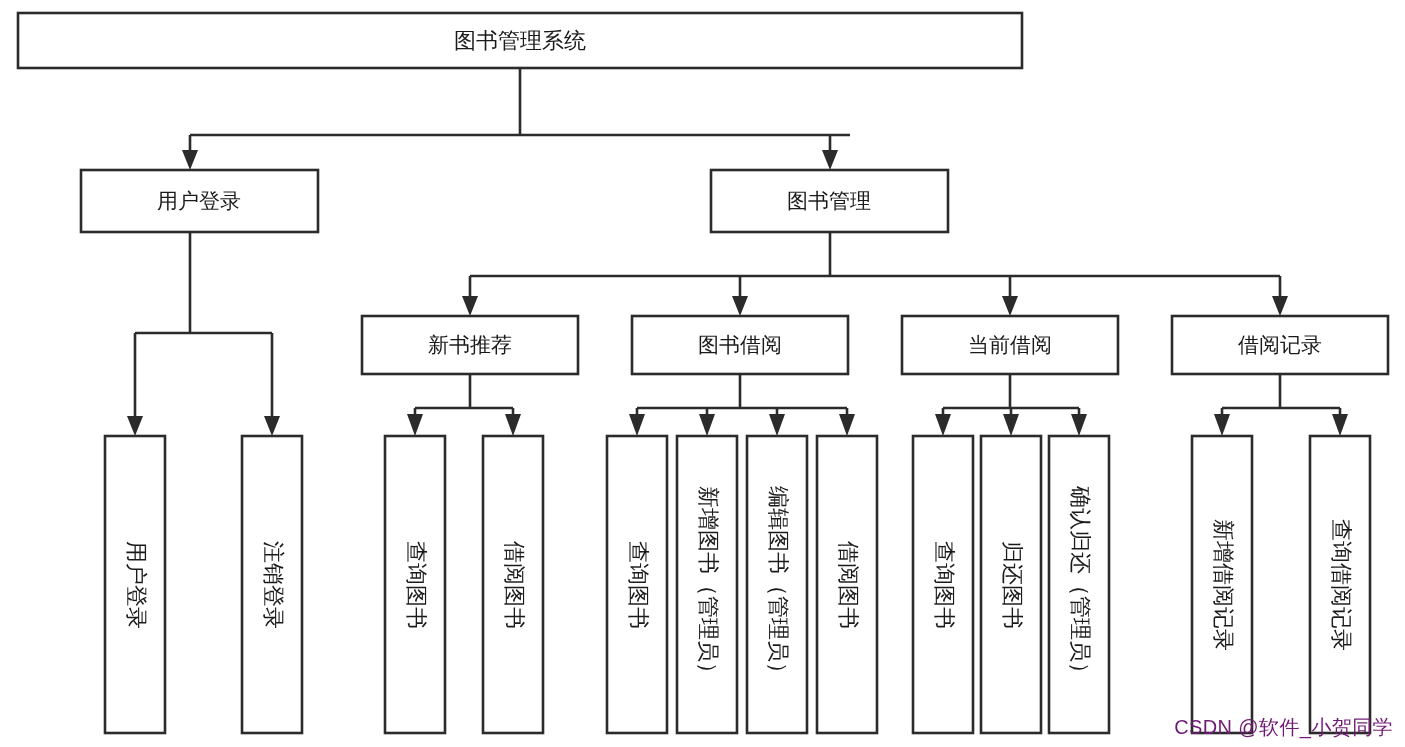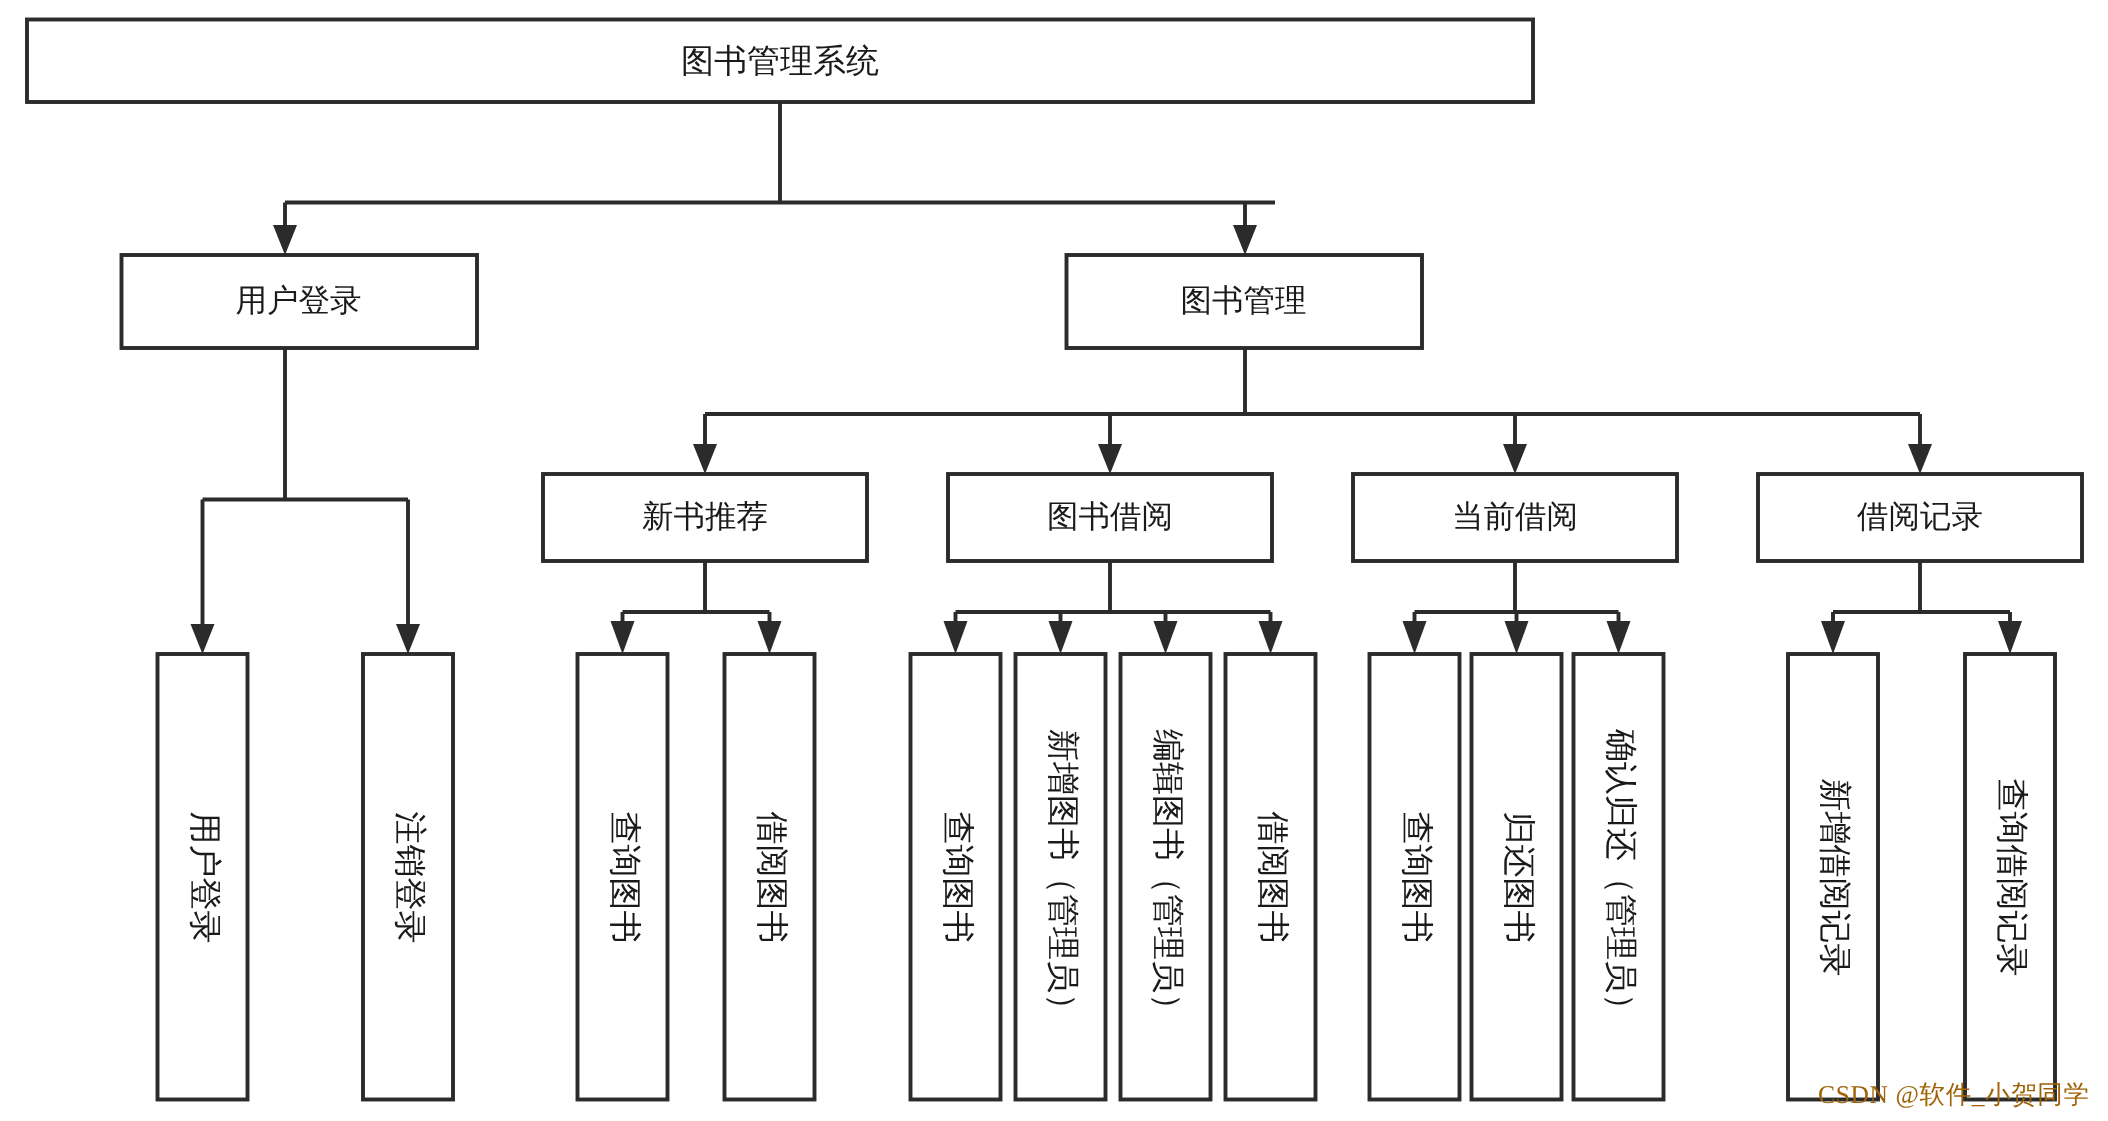--- a/index.html
+++ b/index.html
@@ -55,23 +55,23 @@
     font-family: "Liberation Sans", "DejaVu Sans", sans-serif;
     fill: #1a1a1a;
     font-size: 22px;
     text-anchor: middle;
     dominant-baseline: middle;
   }
   .watermark {
     position: absolute;
     right: 12px;
     bottom: 6px;
-    font-family: Liberation Serif, serif;
-    font-size: 17px;
-    color: #a16207;
+    font-family: Liberation Sans, sans-serif;
+    font-size: 20px;
+    color: #701a75;
     white-space: nowrap;
     letter-spacing: 0.4px;
     pointer-events: none;
   }
 </style>
 </head>
 <body>
 
 <div id="diagram-root">
 

